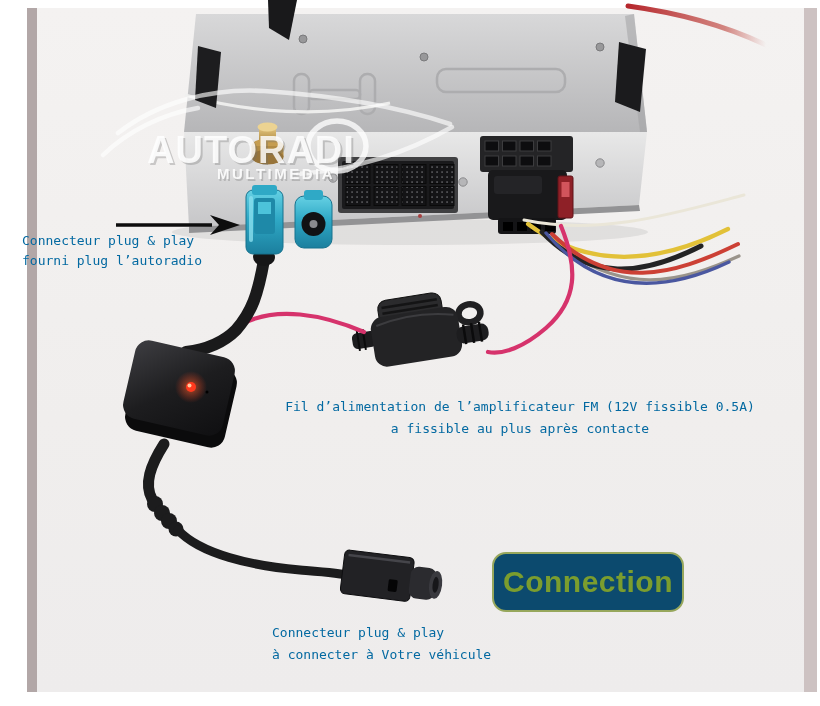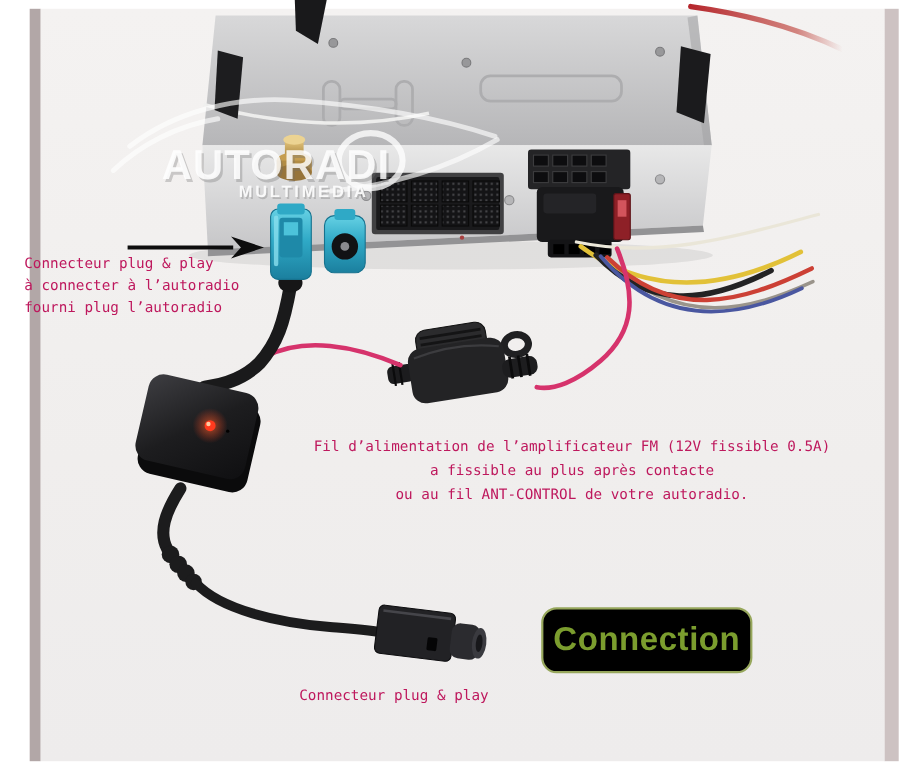--- a/index.html
+++ b/index.html
@@ -3,26 +3,26 @@
 <meta charset="utf-8">
 <style>
   html,body{margin:0;padding:0;background:#ffffff;}
   .stage{position:relative;width:820px;height:706px;overflow:hidden;background:#ffffff;
          font-family:"DejaVu Sans Mono",monospace;}
   .strip-l{position:absolute;left:27px;top:8px;width:10px;height:684px;background:#b2a7a7;}
   .strip-r{position:absolute;left:804px;top:8px;width:13px;height:684px;background:#cdc2c2;}
   .panel{position:absolute;left:37px;top:8px;width:767px;height:684px;
          background:linear-gradient(180deg,#f4f2f1 0%,#f0eeed 60%,#eeecec 100%);}
   svg.scene{position:absolute;left:0;top:0;}
-  .callout{position:absolute;color:#be185d;font-size:13px;line-height:20px;}
+  .callout{position:absolute;color:#0369a1;font-size:13px;line-height:20px;}
   .callout span{display:block;}
   .callout-power{line-height:22px;text-align:center;width:478px;}
   .callout-vehicle{line-height:22px;}
   .badge{position:absolute;left:492px;top:552px;width:188px;height:56px;
-         border:2px solid #97a75c;border-radius:14px;background:#000000;
+         border:2px solid #97a75c;border-radius:14px;background:#0c4a6e;
          display:flex;align-items:center;justify-content:center;
          font-family:"Liberation Sans",sans-serif;font-weight:bold;
          font-size:30px;color:#7b9d2e;letter-spacing:0.5px;}
 </style>
 </head>
 <body>
 
 <div class="stage">
   <div class="strip-l"></div>
   <div class="strip-r"></div>
@@ -233,30 +233,29 @@
     </g>
 
     <g>
       <path d="M116,225 H212" stroke="#0d0d0d" stroke-width="3.5"></path>
       <path d="M210,215 L240,225 L210,235 L219,225 Z" fill="#0d0d0d"></path>
     </g>
   </svg>
 
   <div class="callout" style="left:22px;top:231px;">
     <span>Connecteur plug &amp; play</span>
-    <span>à connecter à l’autoradio</span>
     <span>fourni plug l’autoradio</span>
   </div>
 
   <div class="callout callout-power" style="left:281px;top:371px;margin-top:25px;">
     <span>Fil d’alimentation de l’amplificateur FM (12V fissible 0.5A)</span>
     <span>a fissible au plus après contacte</span>
-    <span>ou au fil ANT-CONTROL de votre autoradio.</span>
   </div>
 
   <div class="callout callout-vehicle" style="left:272px;top:622px;">
     <span>Connecteur plug &amp; play</span>
+    <span>à connecter à Votre véhicule</span>
   </div>
 
   <div class="badge">
     <span>Connection</span>
   </div>
 </div>
 
 </body></html>

